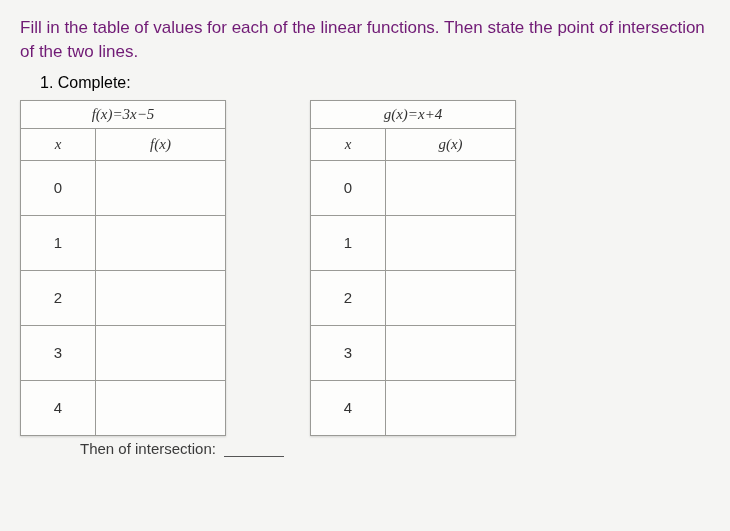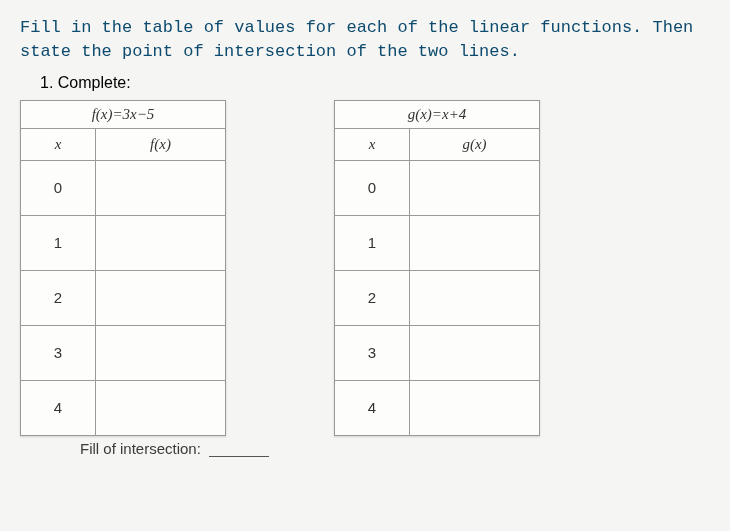--- a/index.html
+++ b/index.html
@@ -9,31 +9,30 @@
       font-family: Arial, Helvetica, sans-serif;
       background: #f5f5f3;
       color: #333;
       width: 730px;
       height: 531px;
     }
     .instruction {
       font-size: 17px;
       line-height: 1.4;
       margin-bottom: 10px;
-      color: #0c4a6e;
-      font-family: Liberation Mono, monospace;
+      color: #701a75;
     }
     .subheading {
       font-size: 16px;
       margin: 8px 0 8px 20px;
       color: #000000;
     }
     .tables-row {
       display: flex;
-      gap: 108px;
+      gap: 84px;
       align-items: flex-start;
     }
     .func-table {
       border-collapse: collapse;
       background: #fdfdfc;
       box-shadow: 0 1px 2px rgba(0,0,0,0.15);
     }
     .func-table td, .func-table th {
       border: 1px solid #9a9a96;
       text-align: center;
@@ -144,15 +143,15 @@
     <tr class="data-row">
       <td class="col-x">4</td>
       <td class="col-fx"></td>
     </tr>
   </tbody>
     </table>
 
 </div>
 
 <div class="point-line">
-  <span>Fill of intersection:</span>
+  <span>Then of intersection:</span>
   <span class="blank-line"></span>
 </div>
 
 </body></html>

